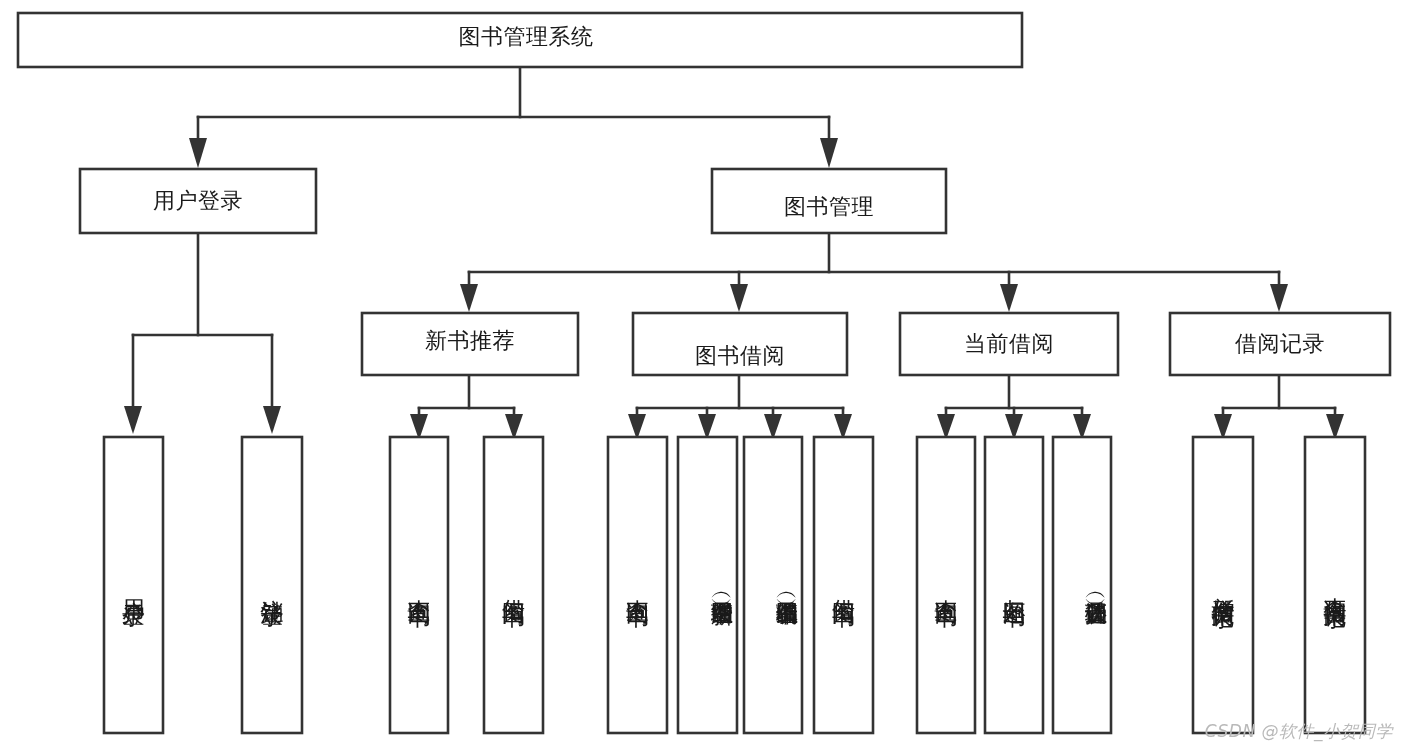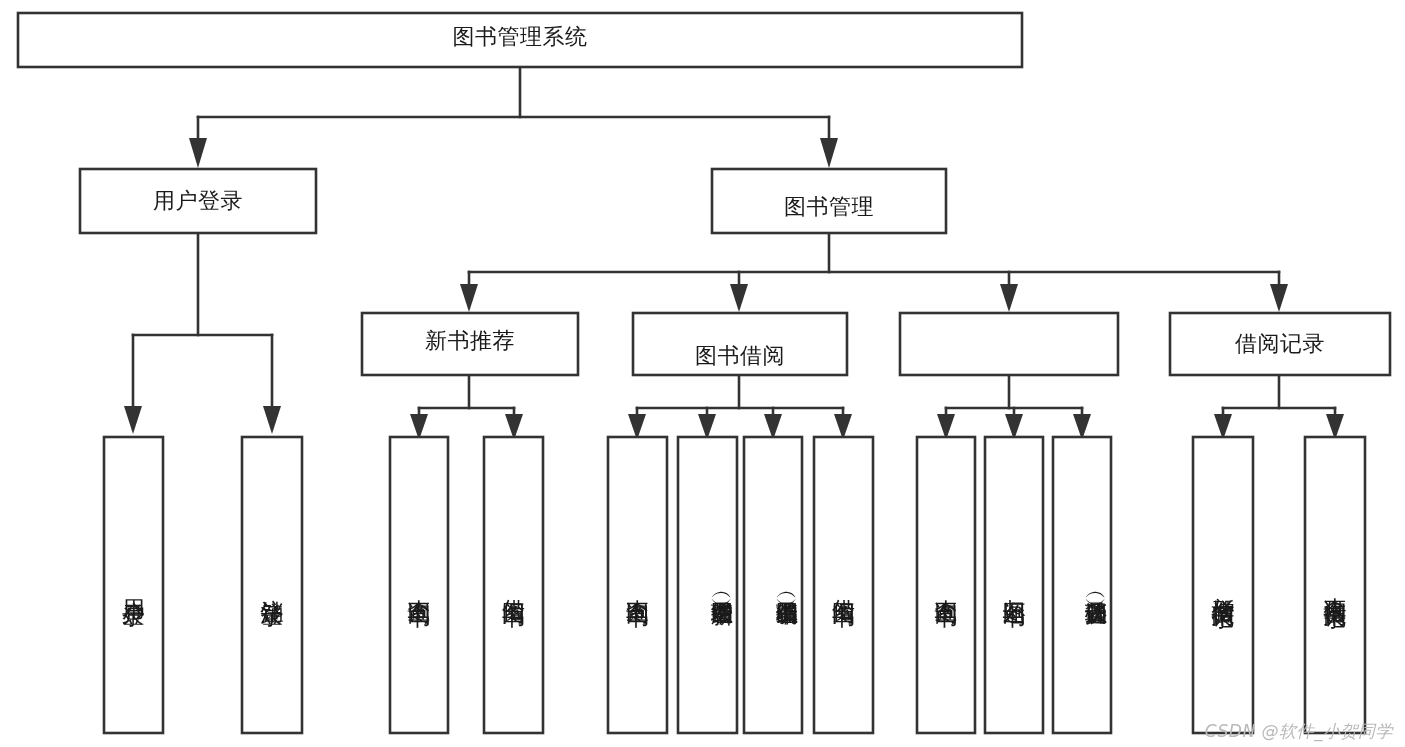--- a/index.html
+++ b/index.html
@@ -185,27 +185,28 @@
     <rect class="node-box" x="814" y="437" width="59" height="296"></rect>
 
     <rect class="node-box" x="917" y="437" width="58" height="296"></rect>
     <rect class="node-box" x="985" y="437" width="58" height="296"></rect>
     <rect class="node-box" x="1053" y="437" width="58" height="296"></rect>
 
     <rect class="node-box" x="1193" y="437" width="60" height="296"></rect>
     <rect class="node-box" x="1305" y="437" width="60" height="296"></rect>
   </svg>
 
-  <div class="node-label horizontal" style="left:18px; top:13px; width:1004px; height:48px;">图书管理系统</div>
+  <div class="node-label horizontal" style="left:24px; top:13px; width:1004px; height:48px;">图书管理系统</div>
 
   <div class="node-label horizontal" style="left:80px; top:169px; width:236px; height:64px;">用户登录</div>
   <div class="node-label horizontal" style="left:712px; top:169px; width:234px; height:76px;">图书管理</div>
 
   <div class="node-label horizontal" style="left:362px; top:313px; width:216px; height:56px;">新书推荐</div>
   <div class="node-label horizontal" style="left:633px; top:313px; width:214px; height:62px;margin-top:12px;">图书借阅</div>
+  <div class="node-label horizontal" style="left:900px; top:313px; width:218px; height:62px;">当前借阅</div>
   <div class="node-label horizontal" style="left:1170px; top:313px; width:220px; height:62px;">借阅记录</div>
 
   <div class="node-label vertical" style="left:104px; top:437px; width:59px; height:296px;">用户登录</div>
   <div class="node-label vertical" style="left:242px; top:437px; width:60px; height:296px;">注销登录</div>
 
   <div class="node-label vertical" style="left:390px; top:437px; width:58px; height:296px;">查询图书</div>
   <div class="node-label vertical" style="left:484px; top:437px; width:59px; height:296px;">借阅图书</div>
 
   <div class="node-label vertical" style="left:608px; top:437px; width:59px; height:296px;">查询图书</div>
   <div class="node-label vertical long" style="left:678px; top:437px; width:59px; height:296px; align-items:flex-start;">新增图书（管理员）</div>

